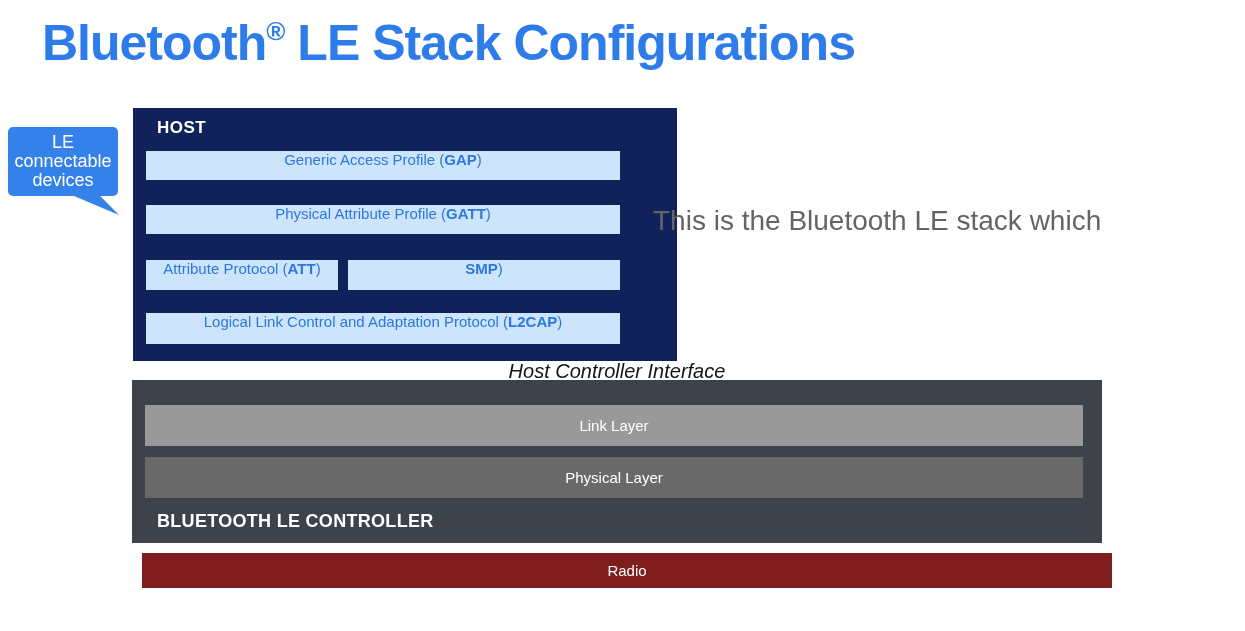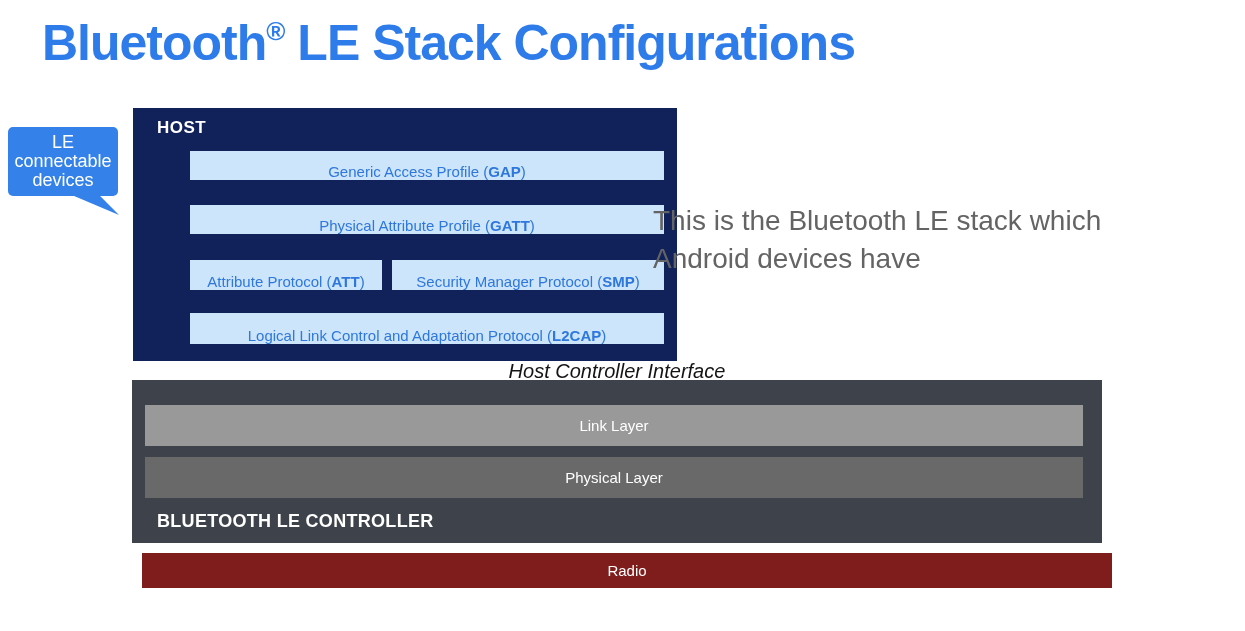--- a/index.html
+++ b/index.html
@@ -72,24 +72,23 @@
     font-weight: bold;
     font-size: 17px;
     letter-spacing: 0.5px;
   }
   .layer {
     position: absolute;
     background: #cde5fa;
     color: #2e77dd;
     font-size: 15px;
     display: flex;
-    align-items: flex-end;
+    align-items: flex-start;
     justify-content: center;
     white-space: nowrap;
-    margin-left: 44px;
   }
   .layer b { font-weight: bold; }
   .layer-gap   { left: 13px; top: 43px;  width: 474px; height: 29px; }
   .layer-gatt  { left: 13px; top: 97px;  width: 474px; height: 29px; }
   .layer-att   { left: 13px; top: 152px; width: 192px; height: 30px; }
   .layer-smp   { left: 215px; top: 152px; width: 272px; height: 30px; }
   .layer-l2cap { left: 13px; top: 205px; width: 474px; height: 31px; }
   
   .annotation {
     position: absolute;
@@ -181,34 +180,32 @@
         <span>Physical Attribute Profile (</span>
         <b>GATT</b>
         <span>)</span>
       </div>
     <div class="layer layer-att">
         <span>Attribute Protocol (</span>
         <b>ATT</b>
         <span>)</span>
       </div>
     <div class="layer layer-smp">
-        <span>Security Manager Protocol (</span>
         <b>SMP</b>
         <span>)</span>
       </div>
     <div class="layer layer-l2cap">
         <span>Logical Link Control and Adaptation Protocol (</span>
         <b>L2CAP</b>
         <span>)</span>
       </div>
   </div>
 
   <div class="annotation">
     <div>This is the Bluetooth LE stack which</div>
-    <div>Android devices have</div>
   </div>
 
   <div class="hci-label">Host Controller Interface</div>
 
   <div class="controller">
     <div class="bar bar-physical">Physical Layer</div>
     <div class="bar bar-link">Link Layer</div>
     <div class="controller-label">BLUETOOTH LE CONTROLLER</div>
   </div>
 

